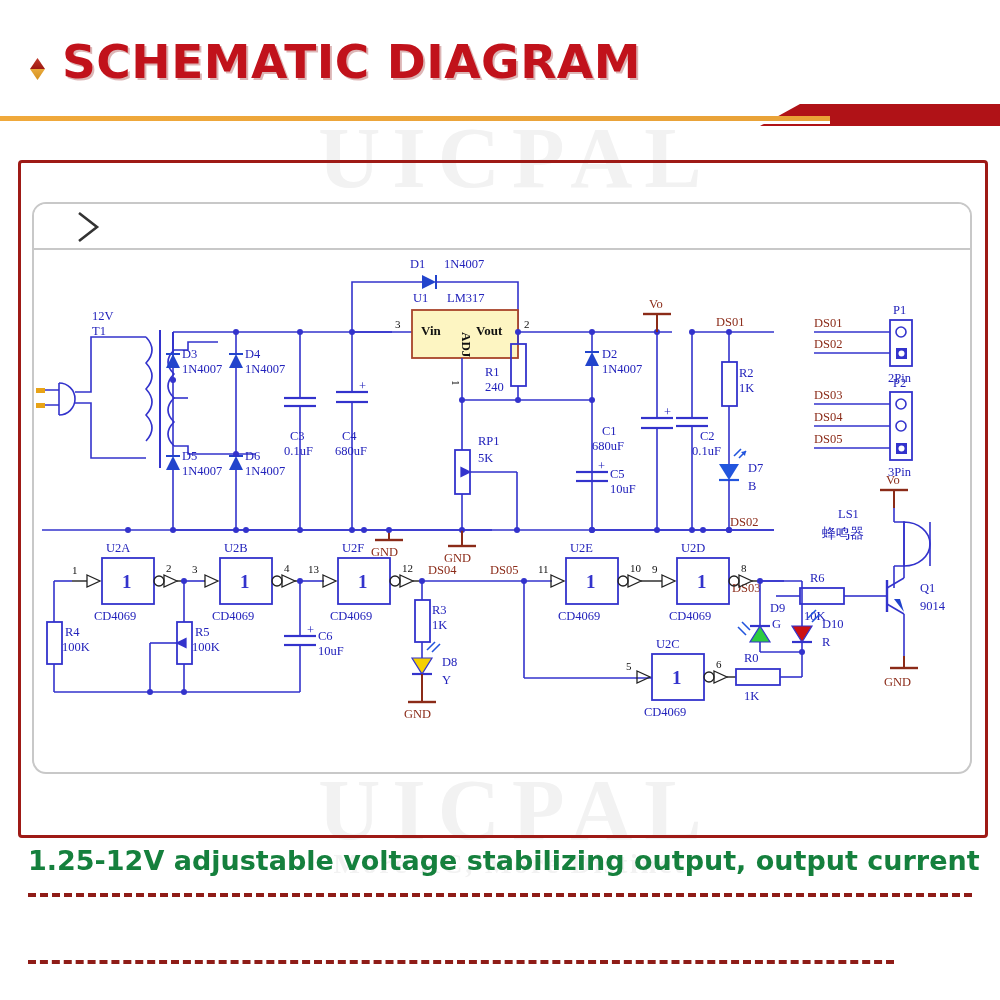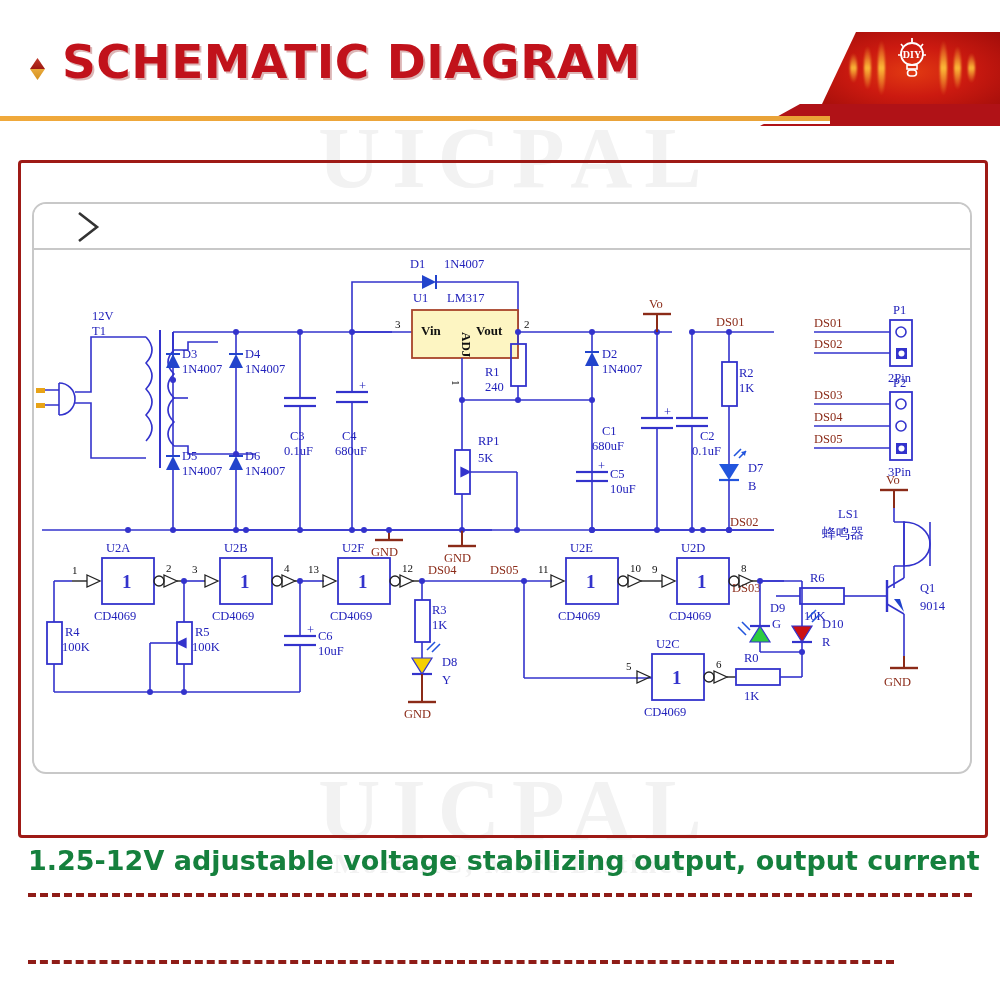--- a/index.html
+++ b/index.html
@@ -80,39 +80,20 @@
   <div class="wm wm3">UICPAL</div>
   <div class="wm wm4">More RC, More Distinct!</div>
   <div class="wm wm5">UICPAL</div>
   <div class="wm wm6">More RC, More Distinct!</div>
 
   <div id="header">
     <div id="hdr-band"></div>
     <div id="hdr-diamond"></div>
     <div id="hdr-title">SCHEMATIC DIAGRAM</div>
 
-    <div id="hdr-badge">
-      <div class="ray b1"></div>
-        <div class="ray b2"></div>
-        <div class="ray b3"></div>
-      <div class="ray b4"></div>
-        <div class="ray b5"></div>
-        <div class="ray b6"></div>
-      <svg id="bulb" viewBox="0 0 28 44">
-        <circle cx="14" cy="16" r="11" fill="none" stroke="#fff" stroke-width="1.8"></circle>
-        <rect x="9" y="27" width="10" height="4" fill="none" stroke="#fff" stroke-width="1.6"></rect>
-        <rect x="9.5" y="32" width="9" height="6" rx="3" fill="none" stroke="#fff" stroke-width="1.6"></rect>
-        <line x1="14" y1="0" x2="14" y2="4" stroke="#fff" stroke-width="1.8"></line>
-        <line x1="3" y1="6" x2="5.5" y2="9" stroke="#fff" stroke-width="1.6"></line>
-        <line x1="25" y1="6" x2="22.5" y2="9" stroke="#fff" stroke-width="1.6"></line>
-        <line x1="0" y1="17" x2="3" y2="17" stroke="#fff" stroke-width="1.6"></line>
-        <line x1="25" y1="17" x2="28" y2="17" stroke="#fff" stroke-width="1.6"></line>
-        <text x="14" y="20" text-anchor="middle" font-size="10" font-weight="700" font-family="DejaVu Sans, sans-serif" fill="#fff">DIY</text>
-      </svg>
-    </div>
 
     <div id="hdr-rule"></div>
     <div id="hdr-rule2"></div>
   </div>
 
   <div id="frame"></div>
 
   <div id="panel">
     <div id="panel-head">
       <svg id="panel-chev" viewBox="0 0 28 34">

